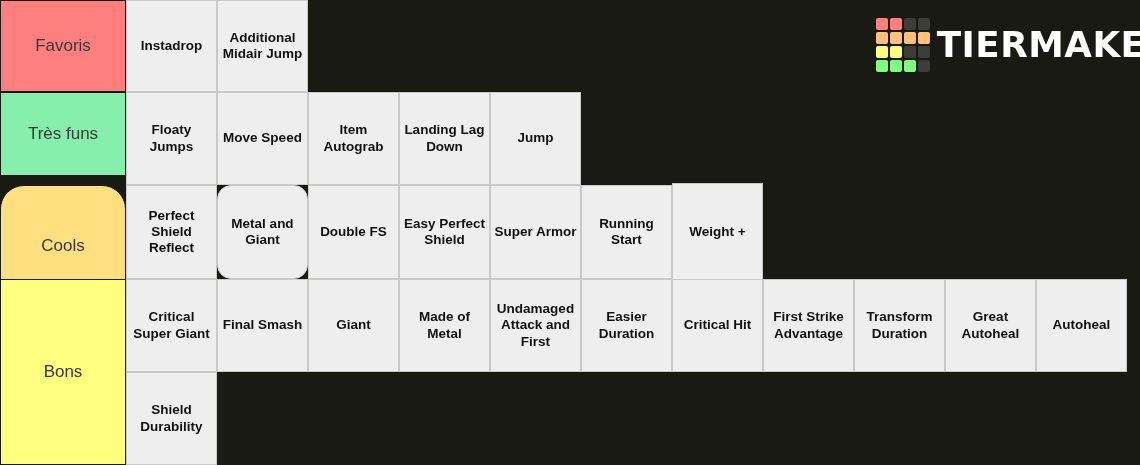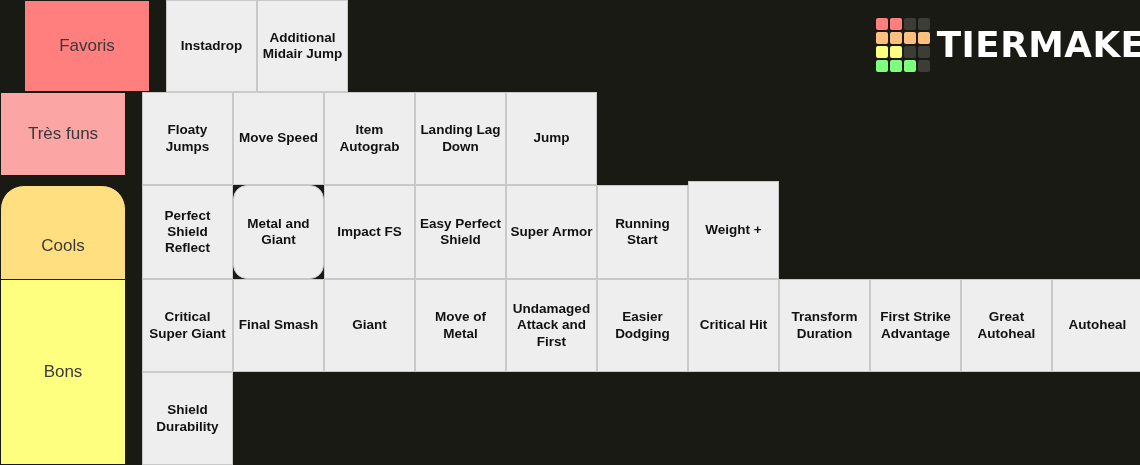--- a/index.html
+++ b/index.html
@@ -77,22 +77,21 @@
     overflow: hidden;
   }
   .tiles-area {
     display: flex;
     flex-direction: column;
     flex: 1 1 auto;
     min-width: 0;
   }
   .tiles-line {
     display: flex;
-    align-items: flex-end;
-    margin-left: 16px;
+    align-items: center;
   }
   .tile {
     box-sizing: border-box;
     background: #eeeeee;
     border: 1px solid #c9c9c9;
     display: flex;
     align-items: center;
     justify-content: center;
     text-align: center;
     color: #111111;
@@ -126,68 +125,68 @@
         <div class="logo-cell" style="background: rgb(61, 61, 56);"></div>
         <div class="logo-cell" style="background: rgb(127, 255, 127);"></div>
         <div class="logo-cell" style="background: rgb(127, 255, 127);"></div>
         <div class="logo-cell" style="background: rgb(127, 255, 127);"></div>
         <div class="logo-cell" style="background: rgb(61, 61, 56);"></div>
       </div>
     <div class="logo-word">TIERMAKER</div>
   </div>
 
   <div id="rows">
-      <div class="row" style="top: 0px; height: 92px; width: 1140px; padding-left: 24px;">
+      <div class="row" style="top: 0px; height: 92px; width: 1140px;">
         <div class="tier-label" style="background: rgb(255, 127, 127); height: 92px;">Favoris</div>
         <div class="tiles-area">
           <div class="tiles-line" style="height: 92px;">
             <div class="tile" style="width: 91px; flex: 0 0 91px; height: 92px;">Instadrop</div>
             <div class="tile" style="width: 91px; flex: 0 0 91px; height: 92px;">Additional Midair Jump</div>
           </div>
         </div>
       </div>
       <div class="row" style="top: 92px; height: 93px; width: 1140px;">
-        <div class="tier-label" style="background: #fca5a5; height: 84px;">Très funs</div>
+        <div class="tier-label" style="background: #86efac; height: 84px;">Très funs</div>
         <div class="tiles-area">
           <div class="tiles-line" style="height: 93px;">
             <div class="tile" style="width: 91px; flex: 0 0 91px; height: 93px;">Floaty Jumps</div>
             <div class="tile" style="width: 91px; flex: 0 0 91px; height: 93px;">Move Speed</div>
             <div class="tile" style="width: 91px; flex: 0 0 91px; height: 93px;">Item Autograb</div>
             <div class="tile" style="width: 91px; flex: 0 0 91px; height: 93px;">Landing Lag Down</div>
             <div class="tile" style="width: 91px; flex: 0 0 91px; height: 93px;">Jump</div>
           </div>
         </div>
       </div>
       <div class="row" style="top: 185px; height: 94px; width: 1140px;">
         <div class="tier-label" style="background: rgb(255, 223, 127); height: 122px; border-radius: 24px;">Cools</div>
         <div class="tiles-area">
           <div class="tiles-line" style="height: 94px;">
             <div class="tile" style="width: 91px; flex: 0 0 91px; height: 94px;">Perfect Shield Reflect</div>
             <div class="tile" style="width: 91px; flex: 0 0 91px; height: 94px; border-radius: 14px;">Metal and Giant</div>
-            <div class="tile" style="width: 91px; flex: 0 0 91px; height: 94px;">Impact FS</div>
+            <div class="tile" style="width: 91px; flex: 0 0 91px; height: 94px;">Double FS</div>
             <div class="tile" style="width: 91px; flex: 0 0 91px; height: 94px;">Easy Perfect Shield</div>
             <div class="tile" style="width: 91px; flex: 0 0 91px; height: 94px;">Super Armor</div>
             <div class="tile" style="width: 91px; flex: 0 0 91px; height: 94px;">Running Start</div>
             <div class="tile" style="width: 91px; flex: 0 0 91px; height: 98px;">Weight +</div>
           </div>
         </div>
       </div>
       <div class="row" style="top: 279px; height: 186px; width: 1140px;">
         <div class="tier-label" style="background: rgb(255, 255, 127); height: 186px;">Bons</div>
         <div class="tiles-area">
           <div class="tiles-line" style="height: 93px;">
             <div class="tile" style="width: 91px; flex: 0 0 91px; height: 93px;">Critical Super Giant</div>
             <div class="tile" style="width: 91px; flex: 0 0 91px; height: 93px;">Final Smash</div>
             <div class="tile" style="width: 91px; flex: 0 0 91px; height: 93px;">Giant</div>
-            <div class="tile" style="width: 91px; flex: 0 0 91px; height: 93px;">Move of Metal</div>
+            <div class="tile" style="width: 91px; flex: 0 0 91px; height: 93px;">Made of Metal</div>
             <div class="tile" style="width: 91px; flex: 0 0 91px; height: 93px;">Undamaged Attack and First</div>
-            <div class="tile" style="width: 91px; flex: 0 0 91px; height: 93px;">Easier Dodging</div>
+            <div class="tile" style="width: 91px; flex: 0 0 91px; height: 93px;">Easier Duration</div>
             <div class="tile" style="width: 91px; flex: 0 0 91px; height: 93px;">Critical Hit</div>
+            <div class="tile" style="width: 91px; flex: 0 0 91px; height: 93px;">First Strike Advantage</div>
             <div class="tile" style="width: 91px; flex: 0 0 91px; height: 93px;">Transform Duration</div>
-            <div class="tile" style="width: 91px; flex: 0 0 91px; height: 93px;">First Strike Advantage</div>
             <div class="tile" style="width: 91px; flex: 0 0 91px; height: 93px;">Great Autoheal</div>
             <div class="tile" style="width: 91px; flex: 0 0 91px; height: 93px;">Autoheal</div>
           </div>
           <div class="tiles-line" style="height: 93px;">
             <div class="tile" style="width: 91px; flex: 0 0 91px; height: 93px;">Shield Durability</div>
           </div>
         </div>
       </div>
     </div>
 

